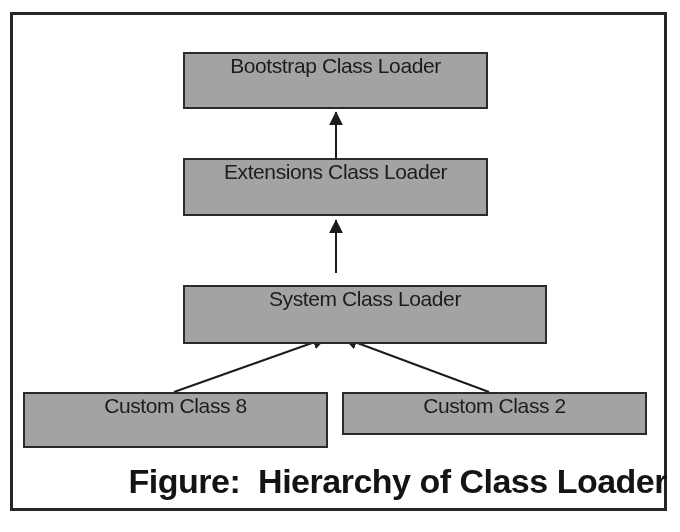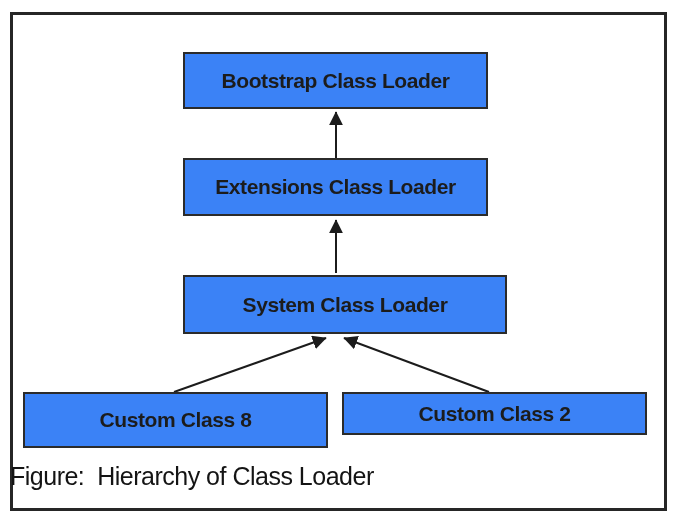--- a/index.html
+++ b/index.html
@@ -29,43 +29,42 @@
     position: absolute;
     left: 0;
     top: 0;
     width: 680px;
     height: 532px;
   }
   .node {
     position: absolute;
     box-sizing: border-box;
     border: 2.5px solid #2b2b2b;
-    background: #3b82f6;
+    background: #a3a3a3;
     display: flex;
-    align-items: center;
     justify-content: center;
     text-align: center;
-    font-weight: bold;
+    font-weight: normal;
     font-size: 21px;
     letter-spacing: -0.4px;
     color: #1c1c1c;
   }
   .node-bootstrap  { left: 183px; top: 52px;  width: 305px; height: 57px; }
   .node-extensions { left: 183px; top: 158px; width: 305px; height: 58px; }
-  .node-system     { left: 183px; top: 275px; width: 324px; height: 59px; }
+  .node-system     { left: 183px; top: 285px; width: 364px; height: 59px; }
   .node-custom1    { left: 23px;  top: 392px; width: 305px; height: 56px; }
   .node-custom2    { left: 342px; top: 392px; width: 305px; height: 43px; }
   .caption {
     position: absolute;
     left: 10px;
     top: 462px;
     width: 657px;
-    text-align: left;
-    font-weight: normal;
-    font-size: 25px;
+    text-align: right;
+    font-weight: bold;
+    font-size: 34px;
     letter-spacing: -0.5px;
     color: #141414;
     white-space: pre;
   }
 </style>
 </head>
 <body>
 
 <div class="canvas">
 

